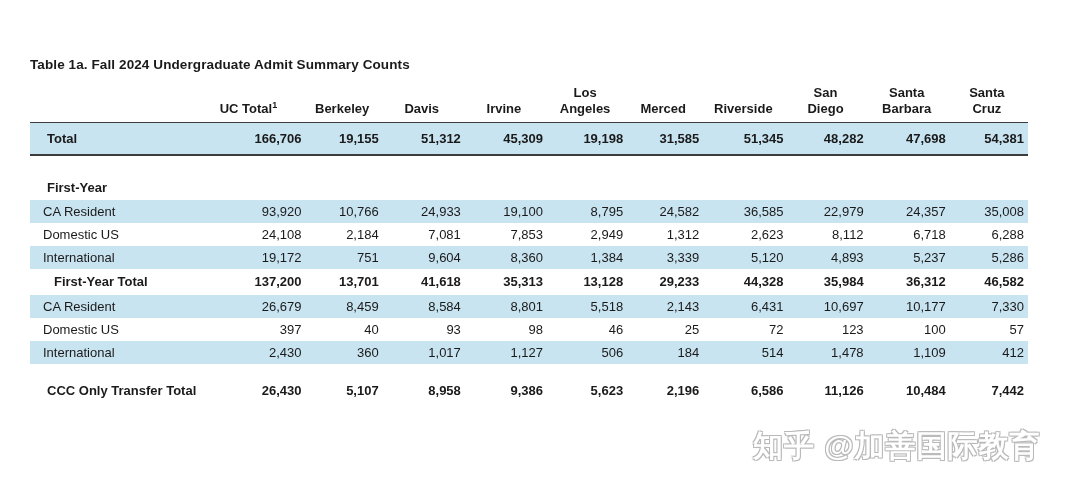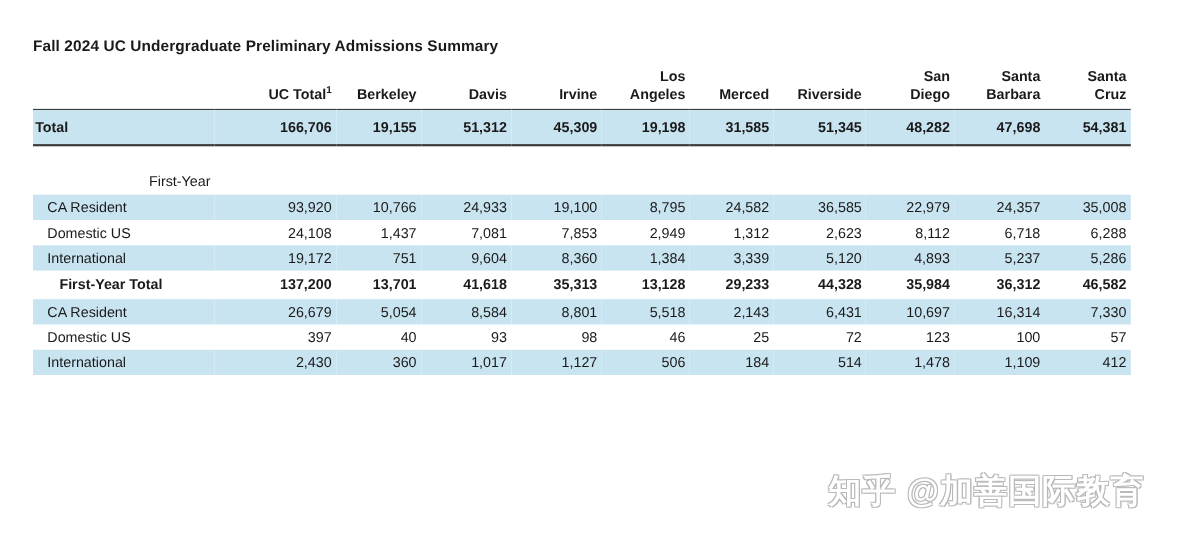--- a/index.html
+++ b/index.html
@@ -16,55 +16,55 @@
     font-size:13.5px;font-weight:bold;margin:27px 0 0 0;letter-spacing:.1px;
   }
   table.admit{
     border-collapse:collapse;table-layout:fixed;width:998px;
     margin-top:13px;font-size:13px;
   }
   col.c-label{width:165px;}
   col.c-uctotal{width:110px;}
   col.c-n{width:80px;}
   th{
-    font-weight:bold;text-align:right;vertical-align:bottom;
+    font-weight:bold;vertical-align:bottom;
     padding:0 4px 4px 0;line-height:1.25;white-space:nowrap;
   }
   th.lbl{text-align:left;}
   td{
     padding:0 4px 0 0;text-align:right;height:23px;white-space:nowrap;
   }
-  td.lbl{text-align:left;padding-left:2px;}
+  td.lbl{text-align:left;padding-left:17px;}
   tr.band td{background:#c9e4f1;}
   tr.grand td{
     background:#c9e4f1;font-weight:bold;height:31px;
     border-top:1.5px solid #3c3c3c;border-bottom:2px solid #3c3c3c;
   }
-  tr.section td{font-weight:normal;height:24px;padding-top:5px;text-align:right;}
+  tr.section td{font-weight:bold;height:24px;padding-top:5px;}
   tr.item td.lbl{padding-left:13px;}
   tr.subtotal td{font-weight:bold;height:26px;}
   tr.subtotal td.lbl{padding-left:24px;}
   tr.footer td{font-weight:bold;height:24px;}
   tr.spacer td{height:15px;background:#fff !important;border:none;}
   sup{font-size:9px;line-height:0;}
   .watermark{
     position:absolute;left:753px;top:426px;width:330px;
     font-size:30px;font-weight:bold;letter-spacing:1px;white-space:nowrap;
     color:#ffffff;
     text-shadow:
       -1px -1px 0 #b9b9b9, 1px -1px 0 #b9b9b9,
       -1px  1px 0 #b9b9b9, 1px  1px 0 #b9b9b9;
     pointer-events:none;
   }
 </style>
 </head>
 <body>
 
 <div class="page">
-  <div class="doc-title">Fall 2024 UC Undergraduate Preliminary Admissions Summary</div>
+  <div class="table-title">Table 1a. Fall 2024 Undergraduate Admit Summary Counts</div>
 
   <table class="admit">
     <colgroup>
       <col class="c-label">
         <col class="c-uctotal">
       <col class="c-n" style="width:77px">
         <col class="c-n" style="width:82px">
       <col class="c-n" style="width:82px">
         <col class="c-n" style="width:80px">
       <col class="c-n" style="width:76px">
@@ -127,21 +127,21 @@
           <td>8,795</td>
           <td>24,582</td>
           <td>36,585</td>
           <td>22,979</td>
           <td>24,357</td>
           <td>35,008</td>
         </tr>
         <tr class="item">
           <td class="lbl">Domestic US</td>
           <td>24,108</td>
-          <td>1,437</td>
+          <td>2,184</td>
           <td>7,081</td>
           <td>7,853</td>
           <td>2,949</td>
           <td>1,312</td>
           <td>2,623</td>
           <td>8,112</td>
           <td>6,718</td>
           <td>6,288</td>
         </tr>
         <tr class="item band">
@@ -166,28 +166,28 @@
           <td>13,128</td>
           <td>29,233</td>
           <td>44,328</td>
           <td>35,984</td>
           <td>36,312</td>
           <td>46,582</td>
         </tr>
         <tr class="item band">
           <td class="lbl">CA Resident</td>
           <td>26,679</td>
-          <td>5,054</td>
+          <td>8,459</td>
           <td>8,584</td>
           <td>8,801</td>
           <td>5,518</td>
           <td>2,143</td>
           <td>6,431</td>
           <td>10,697</td>
-          <td>16,314</td>
+          <td>10,177</td>
           <td>7,330</td>
         </tr>
         <tr class="item">
           <td class="lbl">Domestic US</td>
           <td>397</td>
           <td>40</td>
           <td>93</td>
           <td>98</td>
           <td>46</td>
           <td>25</td>
@@ -205,17 +205,30 @@
           <td>506</td>
           <td>184</td>
           <td>514</td>
           <td>1,478</td>
           <td>1,109</td>
           <td>412</td>
         </tr>
         <tr class="spacer">
           <td colspan="11"></td>
         </tr>
+        <tr class="footer">
+          <td class="lbl">CCC Only Transfer Total</td>
+          <td>26,430</td>
+          <td>5,107</td>
+          <td>8,958</td>
+          <td>9,386</td>
+          <td>5,623</td>
+          <td>2,196</td>
+          <td>6,586</td>
+          <td>11,126</td>
+          <td>10,484</td>
+          <td>7,442</td>
+        </tr>
       </tbody>
   </table>
 </div>
 
 <div class="watermark">知乎 @加善国际教育</div>
 
 </body></html>

